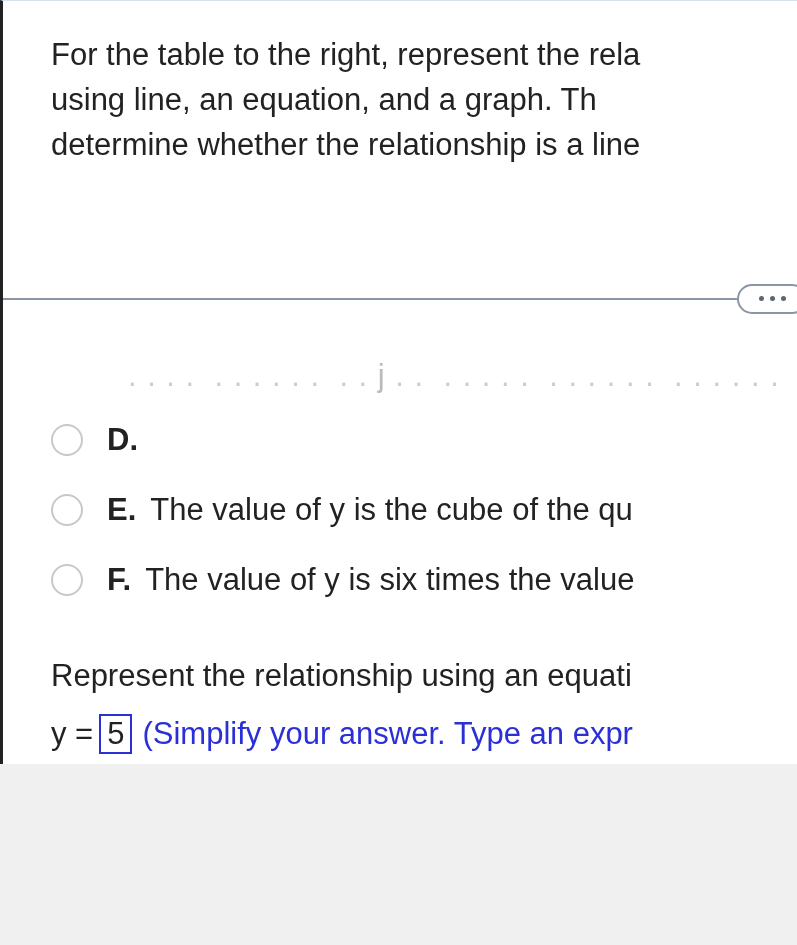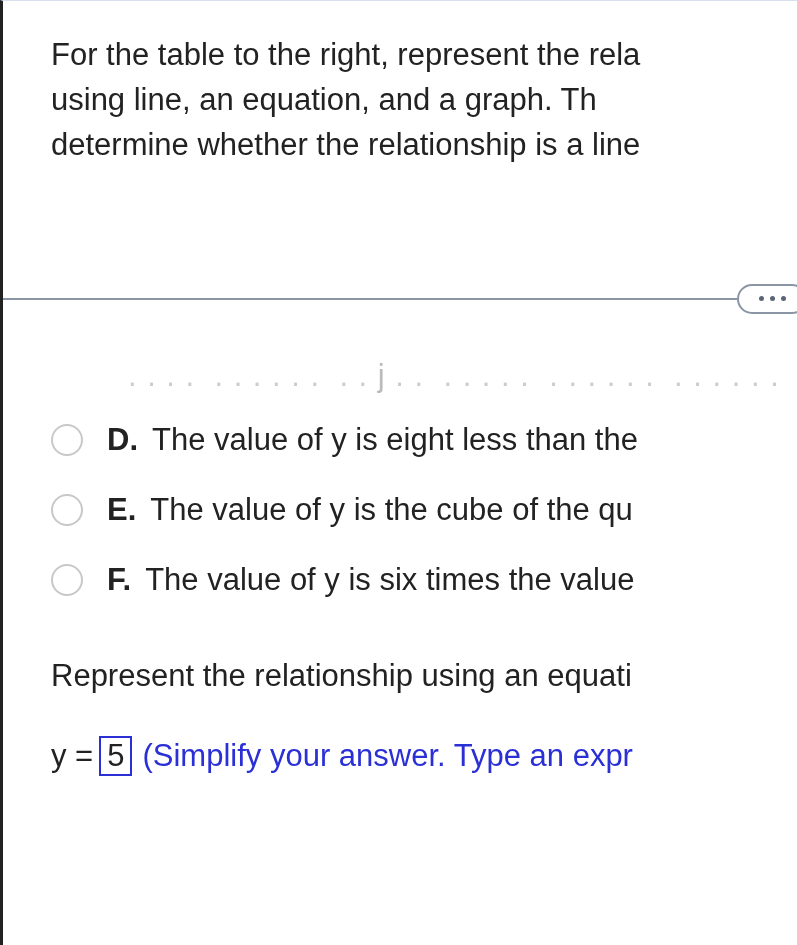--- a/index.html
+++ b/index.html
@@ -7,21 +7,21 @@
     padding: 0;
     width: 797px;
     height: 945px;
     overflow: hidden;
     background: #f0f0f0;
     font-family: Arial, Helvetica, sans-serif;
   }
   .page {
     box-sizing: border-box;
     width: 797px;
-    height: 945px;
+    height: 764px;
     background: #fff;
     border-left: 3px solid #222;
     border-top: 1px solid #d6e0ef;
     padding: 32px 0 0 48px;
     position: relative;
     overflow: hidden;
   }
   .question-text {
     font-size: 31px;
     line-height: 1.45;
@@ -99,21 +99,21 @@
     background: #fff;
   }
   .opt-letter {
     font-weight: 600;
     margin-right: 14px;
   }
   .prompt2 {
     font-size: 31px;
     color: #222;
     white-space: nowrap;
-    margin-bottom: 42px;
+    margin-bottom: 20px;
   }
   .answer-row {
     font-size: 31px;
     color: #2a2fd6;
     white-space: nowrap;
     display: flex;
     align-items: center;
   }
   .answer-row .yeq {
     color: #222;
@@ -154,21 +154,20 @@
   </div>
 
   <div class="cutoff-row">
     <span class="cutoff-text">&nbsp;&nbsp;&nbsp;&nbsp;&nbsp;&nbsp;&nbsp;&nbsp;. . . .&nbsp;&nbsp;. . . . . .&nbsp;&nbsp;. .&nbsp;<span class="j">j</span>&nbsp;. .&nbsp;&nbsp;. . . . .&nbsp;&nbsp;. . . . . .&nbsp;&nbsp;. . . . . .&nbsp;&nbsp;. . .</span>
   </div>
 
   <div class="options">
     <div class="option">
       <span class="radio"></span>
       <span class="opt-letter">D.</span>
-      <span>The value of y is eight less than the</span>
     </div>
     <div class="option">
       <span class="radio"></span>
       <span class="opt-letter">E.</span>
       <span>The value of y is the cube of the qu</span>
     </div>
     <div class="option">
       <span class="radio"></span>
       <span class="opt-letter">F.</span>
       <span>The value of y is six times the value</span>

